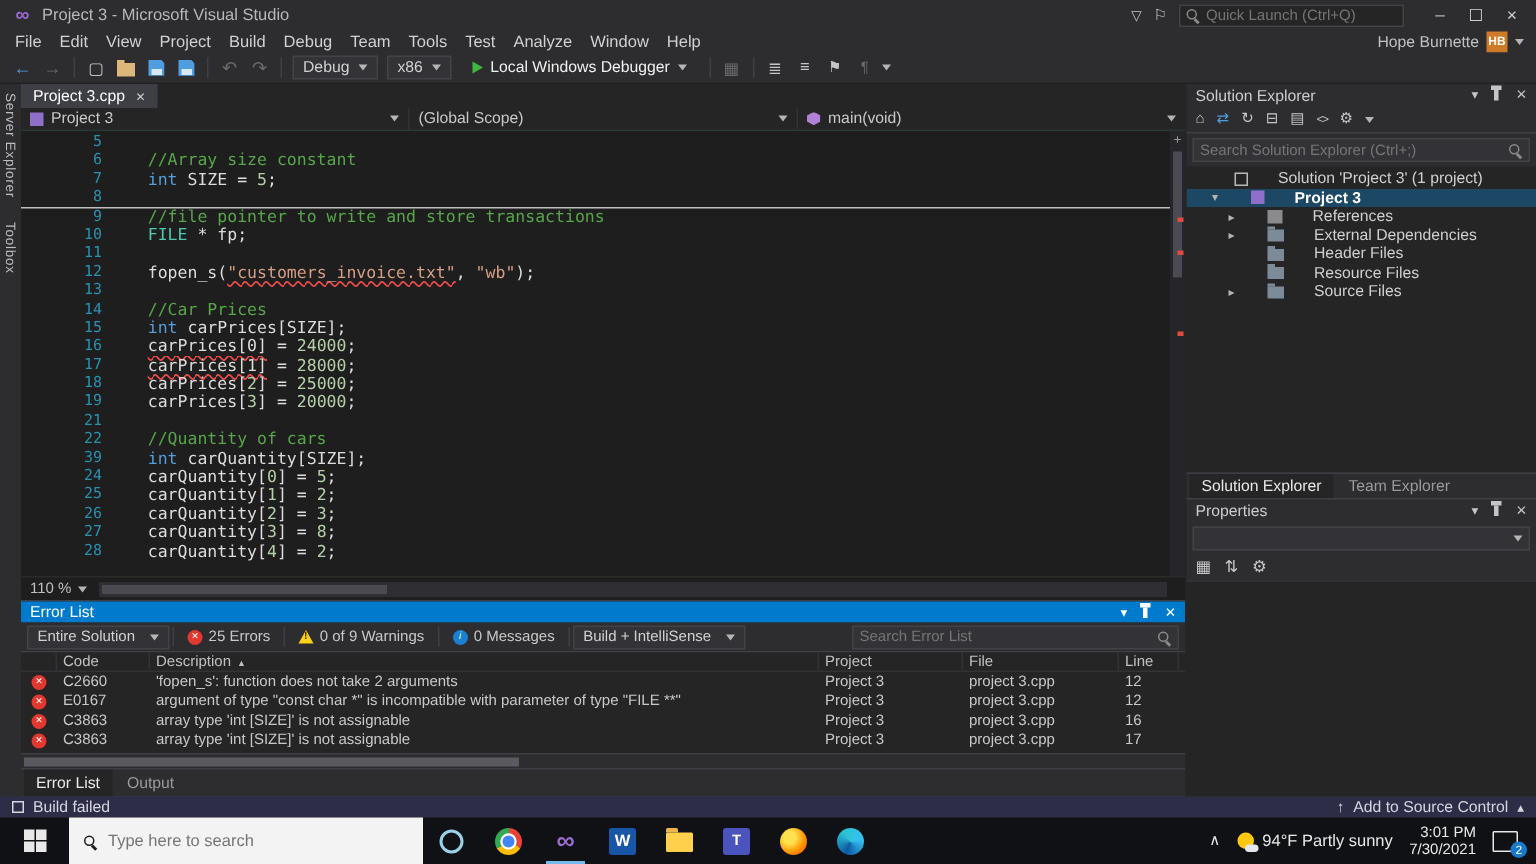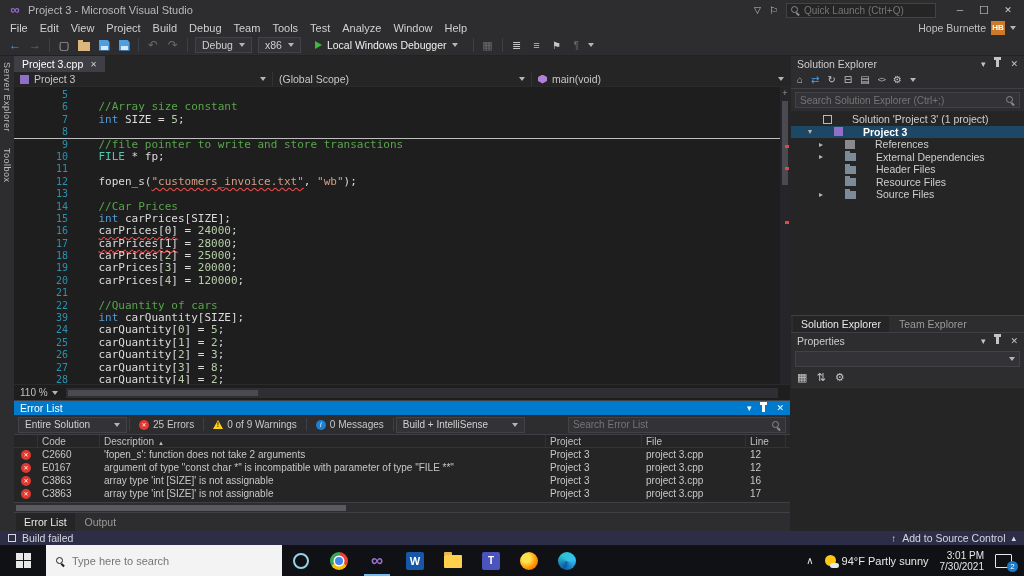--- a/index.html
+++ b/index.html
@@ -99,21 +99,21 @@
 
 
 .errorpanel{flex:0 0 131px;display:flex;flex-direction:column;background:#252526;border-top:1px solid #3f3f46;}
 .ep-title{height:14px;background:#007acc;display:flex;align-items:center;color:#fff;font-size:10.5px;padding:0 6px;}
 .ttl-icons{margin-left:auto;display:flex;gap:9px;align-items:center;color:currentColor;}
 .ti-caret::before{content:"▾";font-size:9px;}
 .pin{width:3px;height:7px;background:currentColor;position:relative;margin:0 2px;}
 .pin::before{content:"";position:absolute;left:-2px;top:-3px;width:7px;height:3px;background:currentColor;}
 .ti-x::before{content:"✕";font-size:9px;}
 .etoolbar{height:20px;display:flex;align-items:center;background:#2d2d30;border-bottom:1px solid #3f3f46;padding:0 4px;gap:2px;}
-.etb-dd{height:16px;display:flex;align-items:center;gap:24px;background:#333337;border:1px solid #434346;padding:0 6px;font-size:10px;color:#d0d0d0;white-space:nowrap;}
+.etb-dd{height:16px;display:flex;align-items:center;gap:10px;background:#333337;border:1px solid #434346;padding:0 6px;font-size:10px;color:#d0d0d0;white-space:nowrap;}
 .etb-item{display:flex;align-items:center;gap:4px;padding:0 7px;font-size:10px;color:#c8c8c8;height:16px;white-space:nowrap;}
 .etb-sep{width:1px;height:13px;background:#3f3f46;}
 .ico-error{width:10px;height:10px;border-radius:50%;background:#e1392f;color:#fff;display:flex;align-items:center;justify-content:center;font-size:6px;flex:0 0 auto;}
 .ico-error::before{content:"✕";}
 .ico-warn{width:0;height:0;border-left:5px solid transparent;border-right:5px solid transparent;border-bottom:9px solid #fcd116;position:relative;flex:0 0 auto;}
 .ico-warn::before{content:"!";position:absolute;left:-1.5px;top:1px;font-size:7px;color:#3b2b00;font-weight:bold;}
 .ico-info{width:10px;height:10px;border-radius:50%;background:#1b80d2;color:#fff;display:flex;align-items:center;justify-content:center;font-size:7px;font-style:italic;flex:0 0 auto;}
 .ico-info::before{content:"i";}
 .e-search{margin-left:auto;width:218px;height:16px;background:#333337;border:1px solid #434346;display:flex;align-items:center;padding:0 4px;color:#8a8a8a;}
 .e-search input{flex:1;background:transparent;border:0;outline:0;color:#8a8a8a;font-size:10px;font-family:inherit;min-width:0;}
@@ -380,24 +380,20 @@
           </div>
           <div class="code-line">
             <span class="ln">18</span>
             <span class="ct"><span>    carPrices[</span><span class="tk-nu">2</span><span>] = </span><span class="tk-nu">25000</span><span>;</span></span>
           </div>
           <div class="code-line">
             <span class="ln">19</span>
             <span class="ct"><span>    carPrices[</span><span class="tk-nu">3</span><span>] = </span><span class="tk-nu">20000</span><span>;</span></span>
           </div>
           <div class="code-line">
-            <span class="ln">20</span>
-            <span class="ct"><span>    carPrices[</span><span class="tk-nu">4</span><span>] = </span><span class="tk-nu">120000</span><span>;</span></span>
-          </div>
-          <div class="code-line">
             <span class="ln">21</span>
             <span class="ct"></span>
           </div>
           <div class="code-line">
             <span class="ln">22</span>
             <span class="ct"><span class="tk-cm">    //Quantity of cars</span></span>
           </div>
           <div class="code-line">
             <span class="ln">39</span>
             <span class="ct"><span>    </span><span class="tk-kw">int</span><span> carQuantity[SIZE];</span></span>

